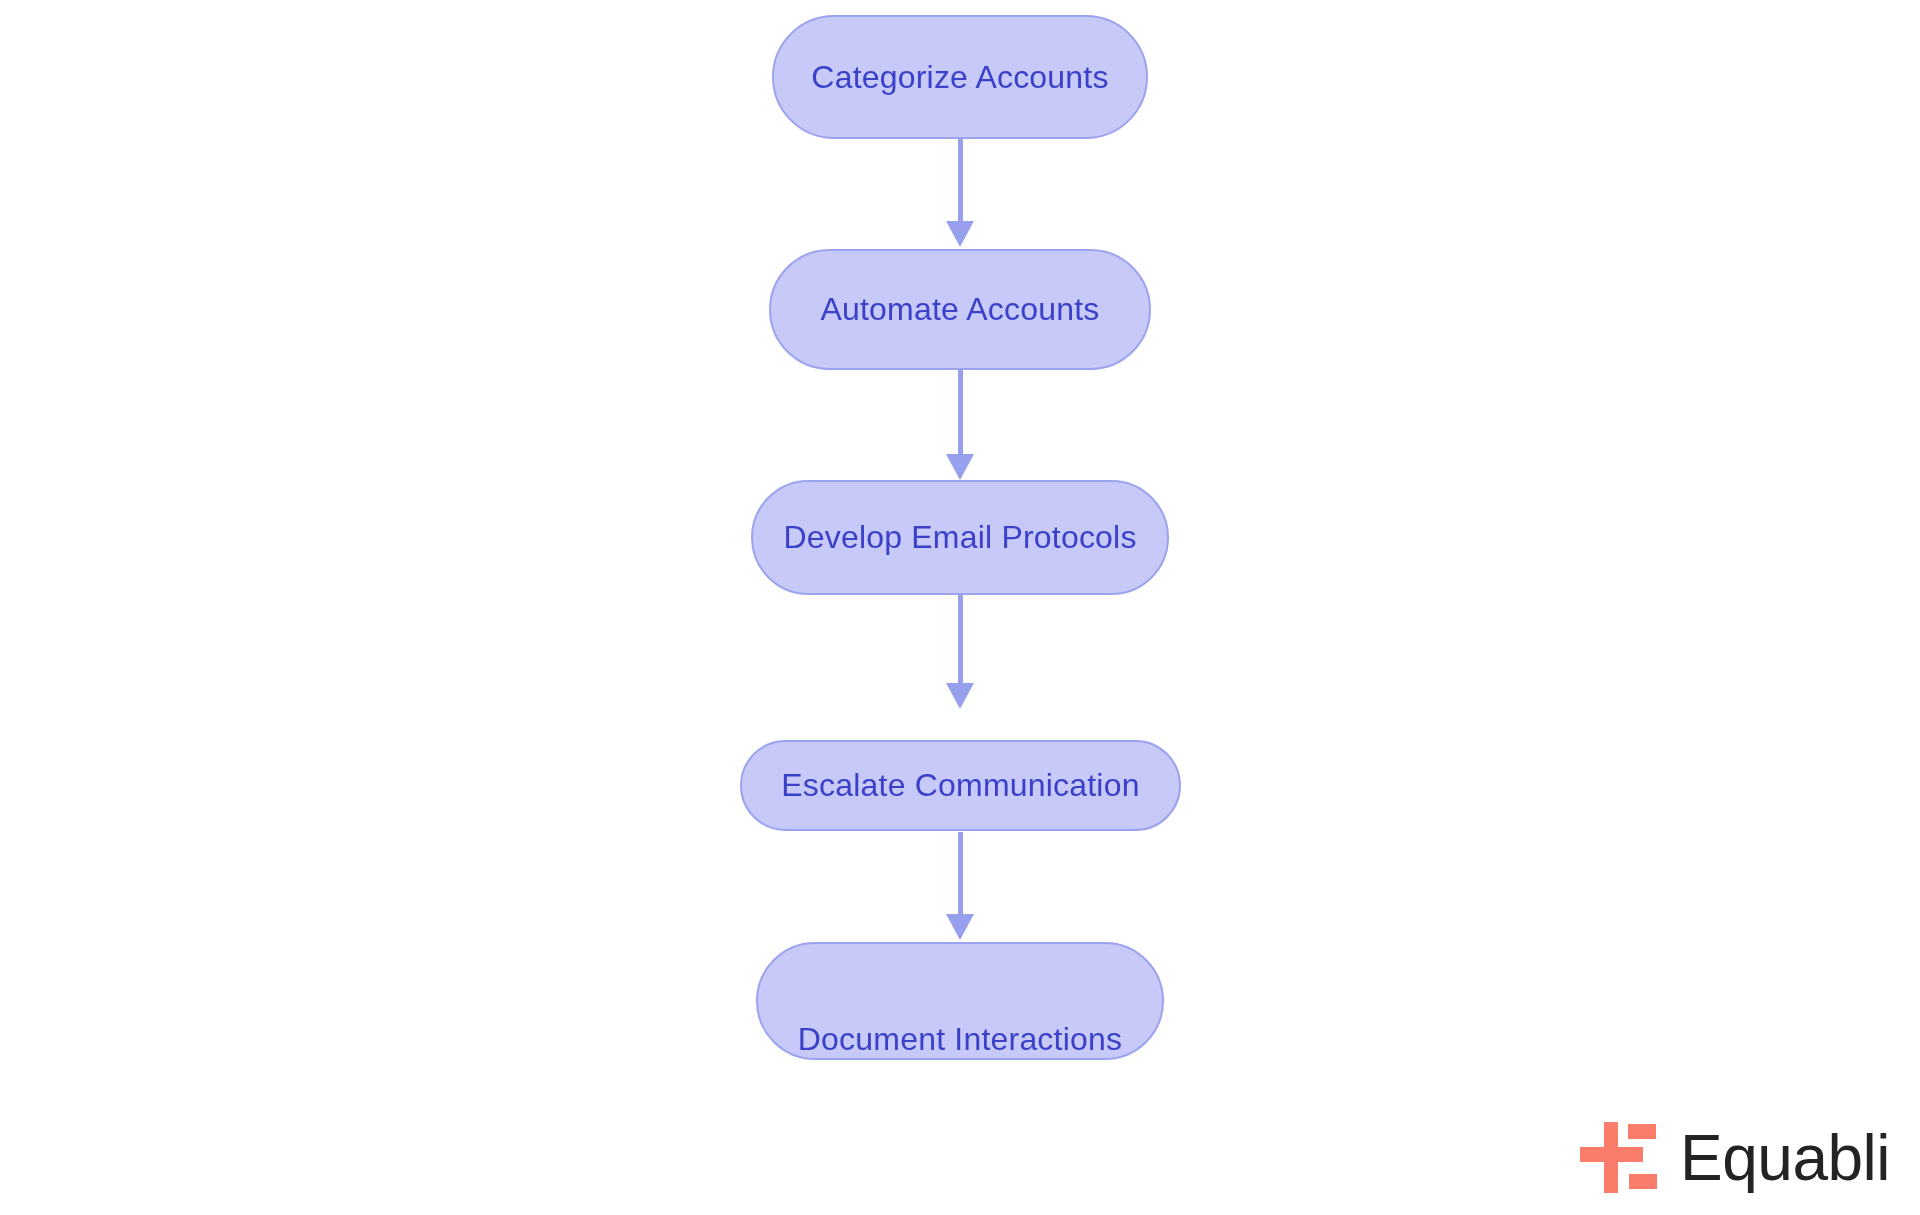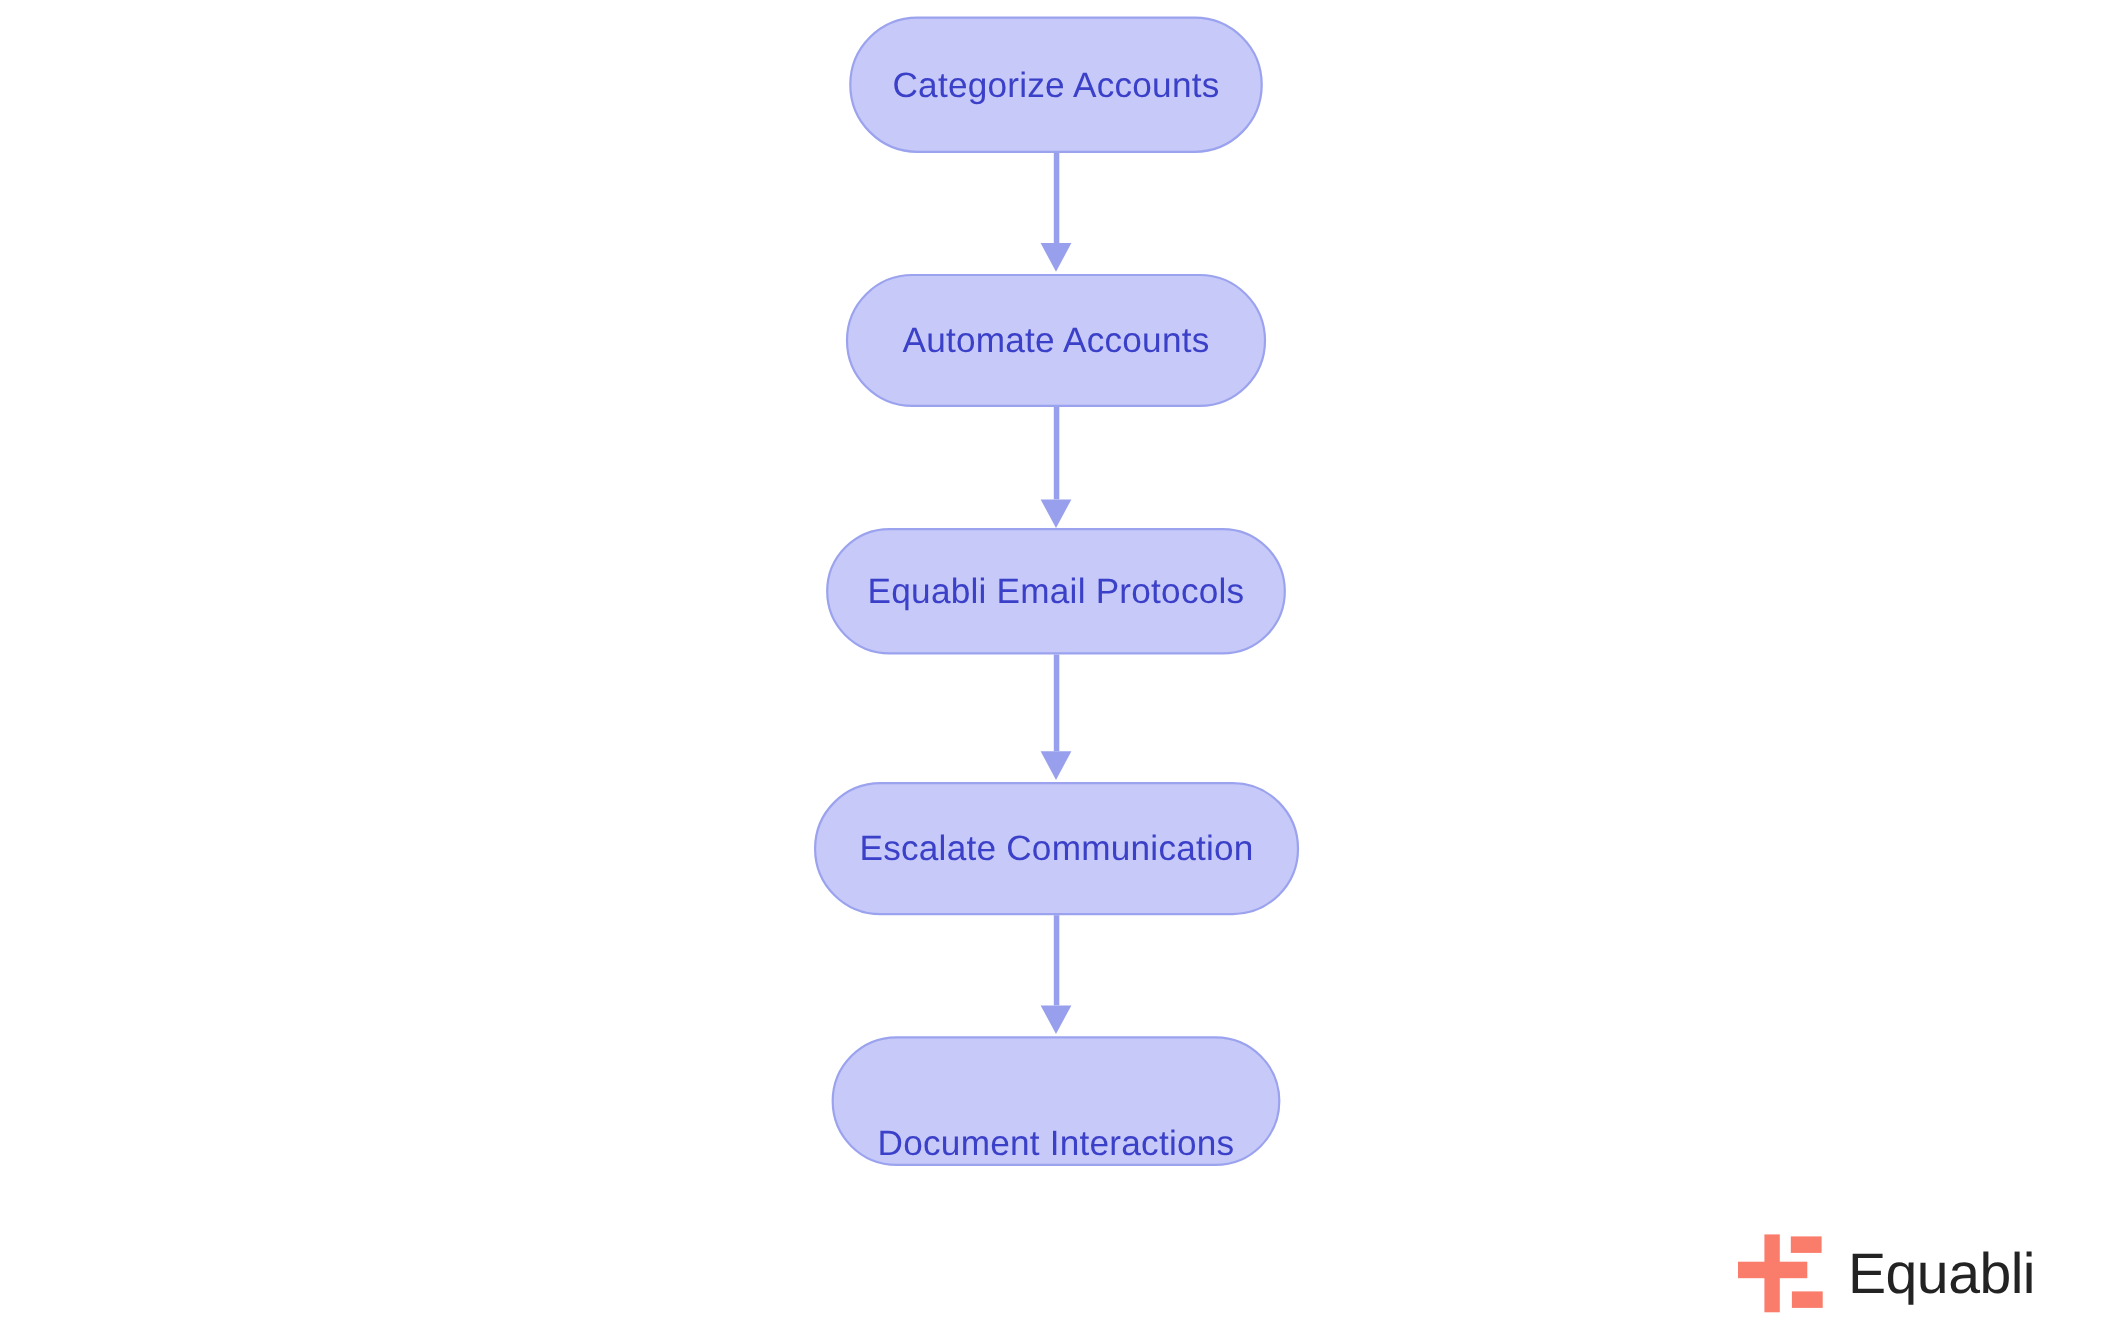--- a/index.html
+++ b/index.html
@@ -34,21 +34,21 @@
     border-radius: 70px;
     color: var(--node-text);
     font-size: 32px;
     letter-spacing: 0.2px;
     white-space: nowrap;
     text-align: center;
   }
   .node-1 { left: 772px; top: 15px;  width: 376px; height: 124px; text-align: right; }
   .node-2 { left: 769px; top: 249px; width: 382px; height: 121px; }
   .node-3 { left: 751px; top: 480px; width: 418px; height: 115px; }
-  .node-4 { left: 740px; top: 711px; width: 441px; height: 121px; }
+  .node-4 { left: 740px; top: 740px; width: 441px; height: 91px; }
   .node-5 { left: 756px; top: 942px; width: 408px; height: 118px; align-items: flex-end; }
 
   
   .arrow {
     position: absolute;
     left: 945px;
     width: 30px;
     display: flex;
     flex-direction: column;
     align-items: center;
@@ -77,21 +77,21 @@
     left: 1580px;
     top: 1122px;
     height: 72px;
     display: flex;
     align-items: center;
     gap: 22px;
   }
   .logo-icon svg { display: block; }
   .logo-icon rect { fill: var(--logo-icon); }
   .logo-text {
-    font-size: 52px;
+    font-size: 64px;
     font-weight: 500;
     letter-spacing: -0.5px;
     color: var(--logo-text);
     line-height: 1;
   }
 </style>
 </head>
 <body>
 
 <div class="canvas">
@@ -108,21 +108,21 @@
   <div class="node node-2">
     <span>Automate Accounts</span>
   </div>
 
   <div class="arrow arrow-2">
     <div class="arrow-line"></div>
     <div class="arrow-head"></div>
   </div>
 
   <div class="node node-3">
-    <span>Equabli Email Protocols</span>
+    <span>Develop Email Protocols</span>
   </div>
 
   <div class="arrow arrow-3">
     <div class="arrow-line"></div>
     <div class="arrow-head"></div>
   </div>
 
   <div class="node node-4">
     <span>Escalate Communication</span>
   </div>

